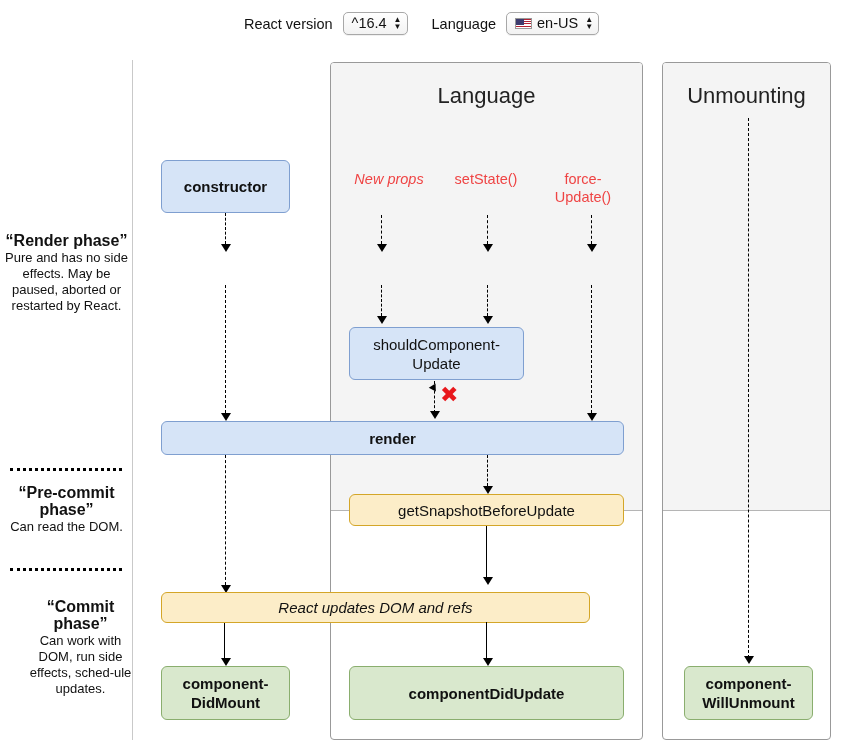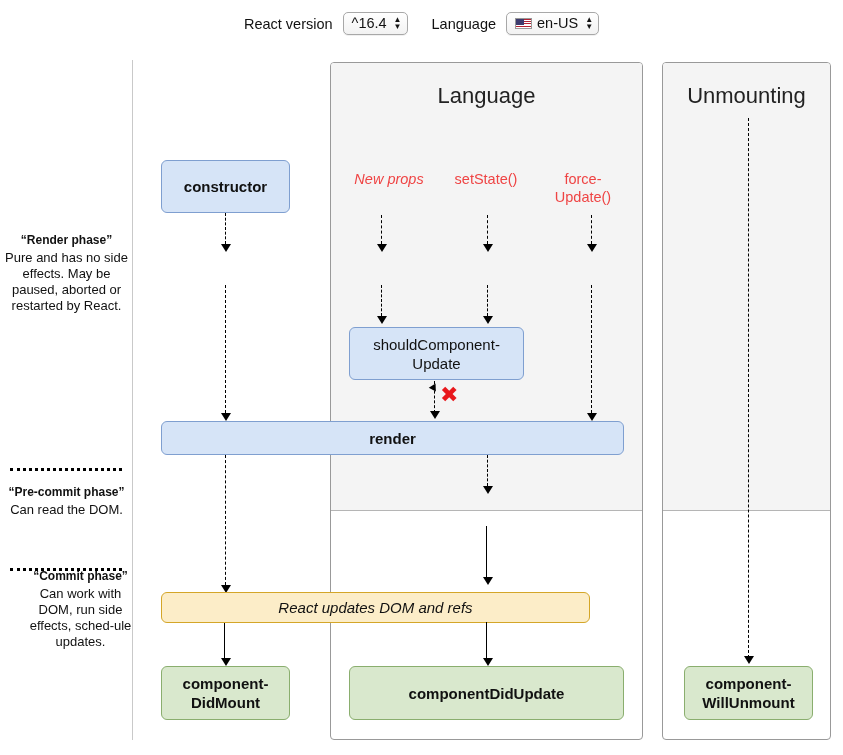--- a/index.html
+++ b/index.html
@@ -79,21 +79,21 @@
     height: 680px;
   }
   .phase-block {
     position: absolute;
     left: 0;
     width: 133px;
     text-align: center;
     color: #111;
   }
   .phase-title {
-    font-size: 12px;
+    font-size: 16px;
     font-weight: bold;
     line-height: 17px;
   }
   .phase-desc {
     font-size: 13px;
     line-height: 16px;
     margin-top: 1px;
   }
   .dotted-rule {
     position: absolute;
@@ -232,21 +232,21 @@
 
     <div class="dotted-rule" style="top:408px;"></div>
 
     <div class="phase-block" style="top:424px;">
       <div class="phase-title">“Pre-commit phase”</div>
       <div class="phase-desc">Can read the DOM.</div>
     </div>
 
     <div class="dotted-rule" style="top:508px;"></div>
 
-    <div class="phase-block" style="top:508px;padding-left:28px;">
+    <div class="phase-block" style="top:538px;padding-left:28px;">
       <div class="phase-title">“Commit phase”</div>
       <div class="phase-desc">Can work with DOM, run side effects, sched-ule updates.</div>
     </div>
   </div>
 
   <div class="col-divider"></div>
 
 
   <div class="node blue bold" style="left:161px; top:160px; width:129px; height:53px;">constructor</div>
 
@@ -297,20 +297,21 @@
   <div class="plain-line" style="left:434px; top:381px; height:32px;"></div>
   <div class="arrowhead" style="left:430px; top:411px;"></div>
   <div class="tiny-arrow" style="left:430px; top:385px;"></div>
   <div class="red-x" style="left:440px; top:384px;">✖</div>
 
   <div class="node blue bold" style="left:161px; top:421px; width:463px; height:34px;">render</div>
 
   <div class="plain-line" style="left:487px; top:455px; height:31px;"></div>
   <div class="arrowhead" style="left:483px; top:486px;"></div>
 
+  <div class="node yellow" style="left:349px; top:494px; width:275px; height:32px;">getSnapshotBeforeUpdate</div>
 
   <div class="conn solid" style="left:486px; top:526px; height:52px;"></div>
   <div class="arrowhead" style="left:483px; top:577px;"></div>
 
   <div class="node yellow italic" style="left:161px; top:592px; width:429px; height:31px;">React updates DOM and refs</div>
 
   <div class="conn solid" style="left:486px; top:622px; height:39px;"></div>
   <div class="arrowhead" style="left:483px; top:658px;"></div>
 
   <div class="node green bold" style="left:349px; top:666px; width:275px; height:54px;">componentDidUpdate</div>

